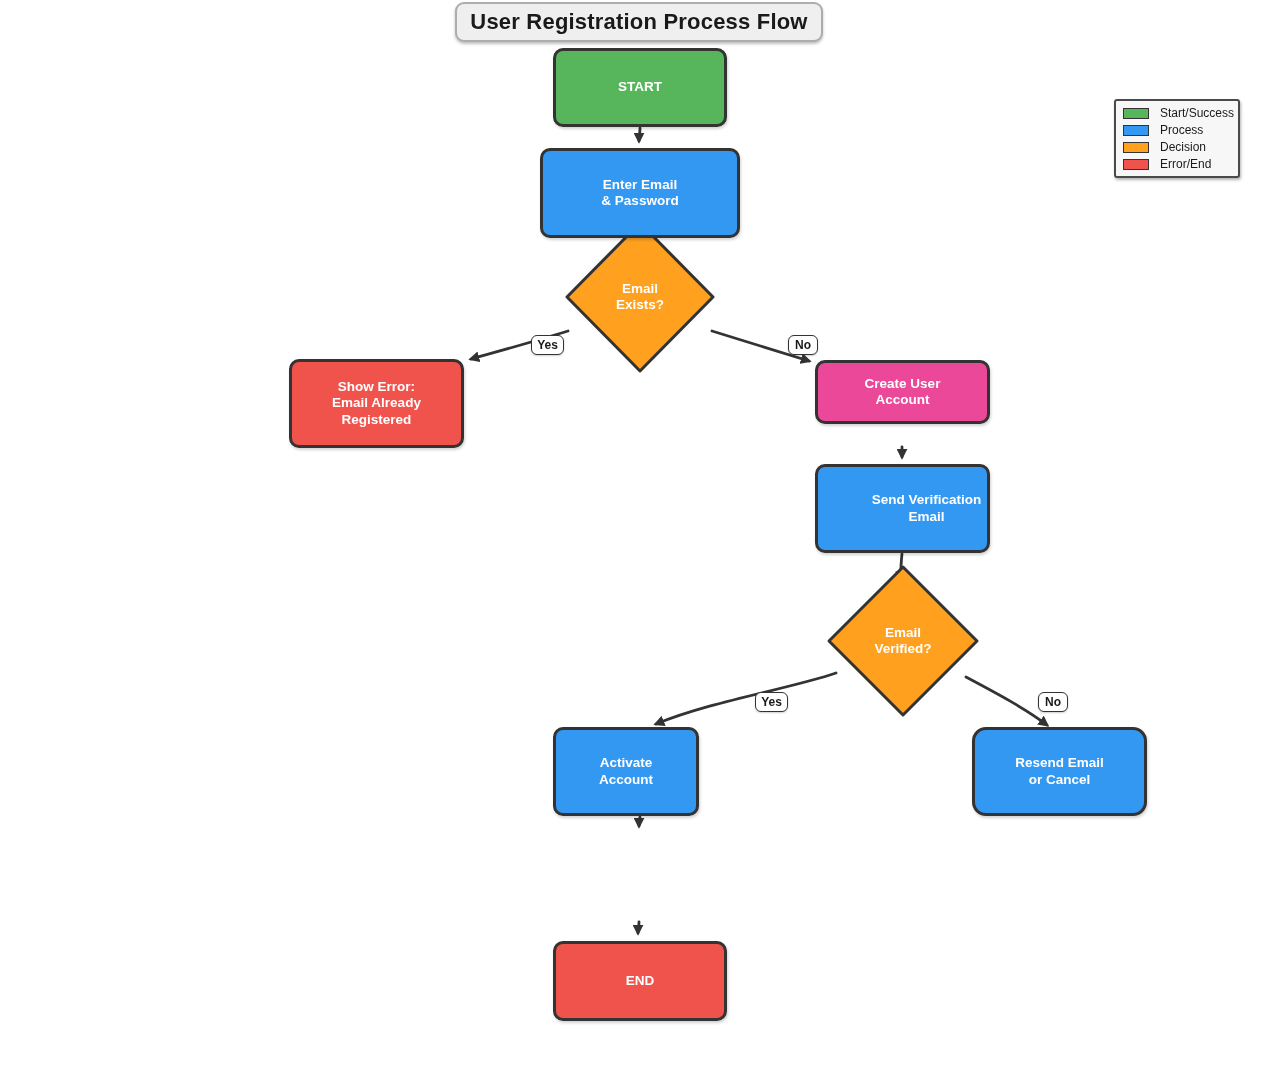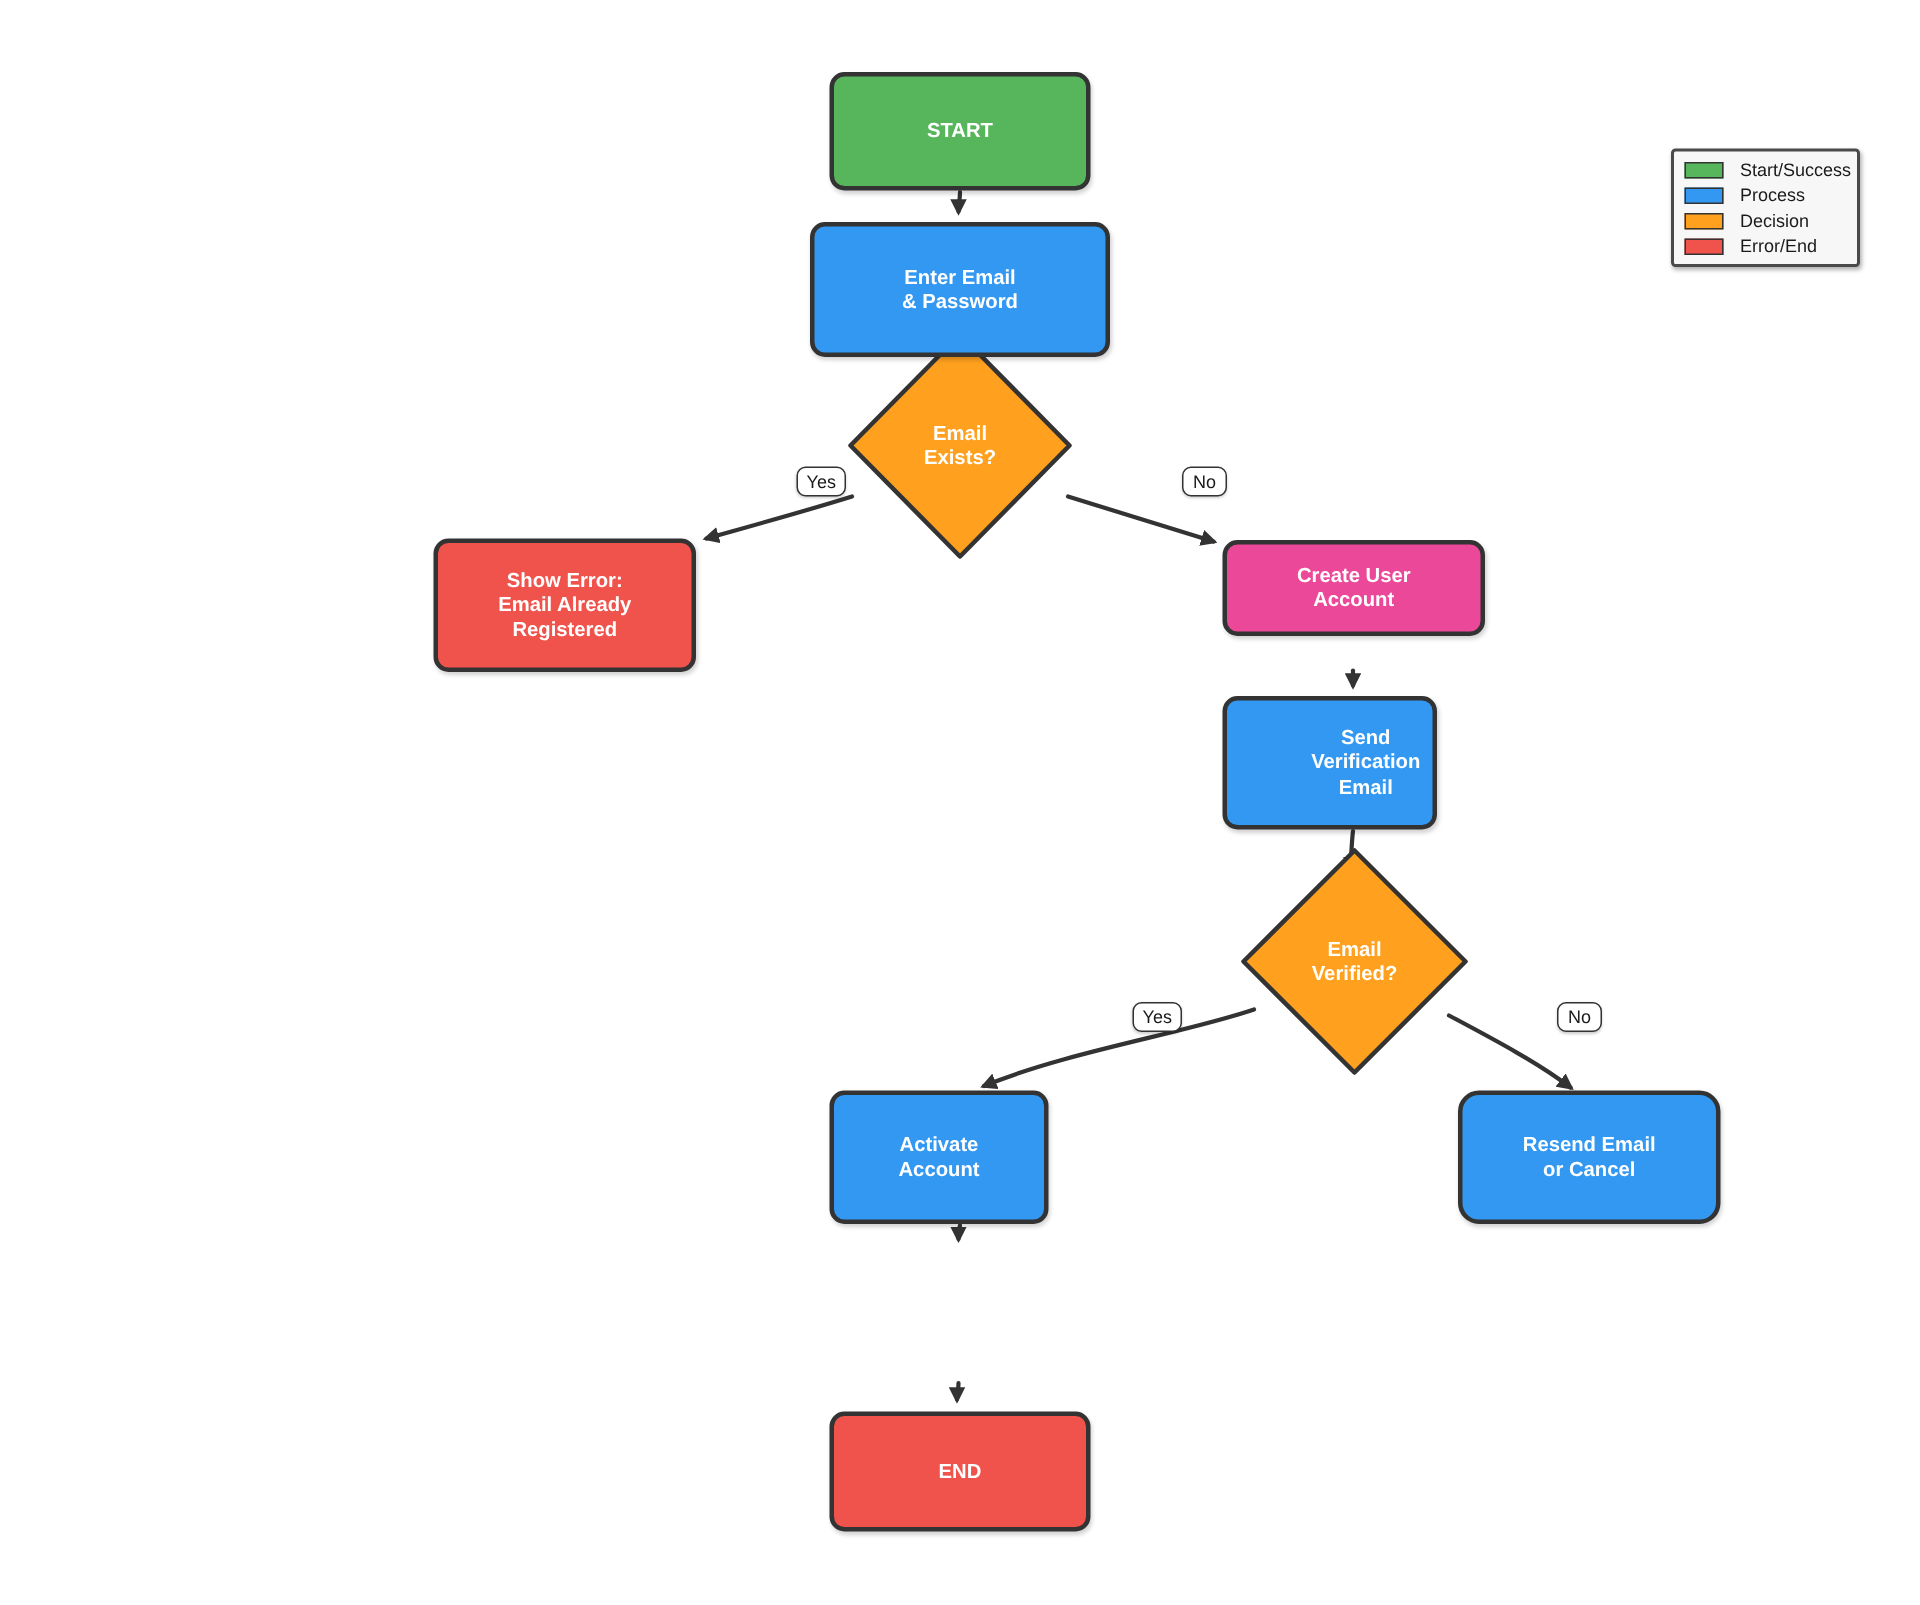--- a/index.html
+++ b/index.html
@@ -51,22 +51,23 @@
     pointer-events: none;
   }
 
   .edge-label {
     position: absolute;
     background: #ffffff;
     border: 1.5px solid #333333;
     border-radius: 6px;
     box-sizing: border-box;
     display: flex; align-items: center; justify-content: center;
-    font-size: 12px; font-weight: normal; color: #1a1a1a;
+    font-size: 12px; font-weight: bold; color: #1a1a1a;
     box-shadow: 0 1px 2px rgba(0,0,0,0.2);
+    margin-top: 24px;
   }
 
   .legend {
     position: absolute;
     left: 1114px; top: 99px;
     width: 126px; height: 79px;
     background: #f7f7f7;
     border: 2px solid #4a4a4a;
     border-radius: 3px;
     box-sizing: border-box;
@@ -103,34 +104,37 @@
       <path d="M 902 554 C 901 562, 901 571, 900 580" marker-end="url(#arrow)"></path>
       <path d="M 836 673 C 789 689, 712 701, 656 724" marker-end="url(#arrow)"></path>
       <path d="M 966 677 C 998 694, 1026 709, 1047 725" marker-end="url(#arrow)"></path>
       <path d="M 640 817 C 639 820, 639 823, 639 826" marker-end="url(#arrow)"></path>
       <path d="M 639 922 C 639 927, 638 930, 638 933" marker-end="url(#arrow)"></path>
     </g>
     <polygon points="640,223 713,297 640,371 567,297" stroke="#333333" stroke-width="3" stroke-linejoin="round" fill="#FFA01E"></polygon>
     <polygon points="903,567 977,641 903,715 829,641" stroke="#333333" stroke-width="3" stroke-linejoin="round" fill="#FFA01E"></polygon>
   </svg>
 
+  <div class="title-box">
+    <span>User Registration Process Flow</span>
+  </div>
 
   <div class="node" style="left: 540px; top: 148px; width: 200px; height: 90px; background: rgb(51, 152, 242);">Enter Email
 &amp; Password</div>
 
   <div class="node" style="left: 553px; top: 48px; width: 174px; height: 79px; background: rgb(87, 182, 92);">START</div>
 
   <div class="node" style="left: 289px; top: 359px; width: 175px; height: 89px; background: rgb(240, 83, 75);">Show Error:
 Email Already
 Registered</div>
 
   <div class="node" style="left: 815px; top: 360px; width: 175px; height: 64px; background: #ec4899;">Create User
 Account</div>
 
-  <div class="node" style="left: 815px; top: 464px; width: 143px; height: 89px; background: rgb(51, 152, 242); padding-left: 48px;">Send Verification
+  <div class="node" style="left: 815px; top: 464px; width: 175px; height: 89px; background: rgb(51, 152, 242); padding-left: 48px;">Send Verification
 Email</div>
 
   <div class="node" style="left: 553px; top: 727px; width: 146px; height: 89px; background: rgb(51, 152, 242);">Activate
 Account</div>
 
   <div class="node" style="left: 972px; top: 727px; width: 175px; height: 89px; background: rgb(51, 152, 242); border-radius: 14px;">Resend Email
 or Cancel</div>
 
 
   <div class="node" style="left: 553px; top: 941px; width: 174px; height: 80px; background: rgb(240, 83, 75);">END</div>

